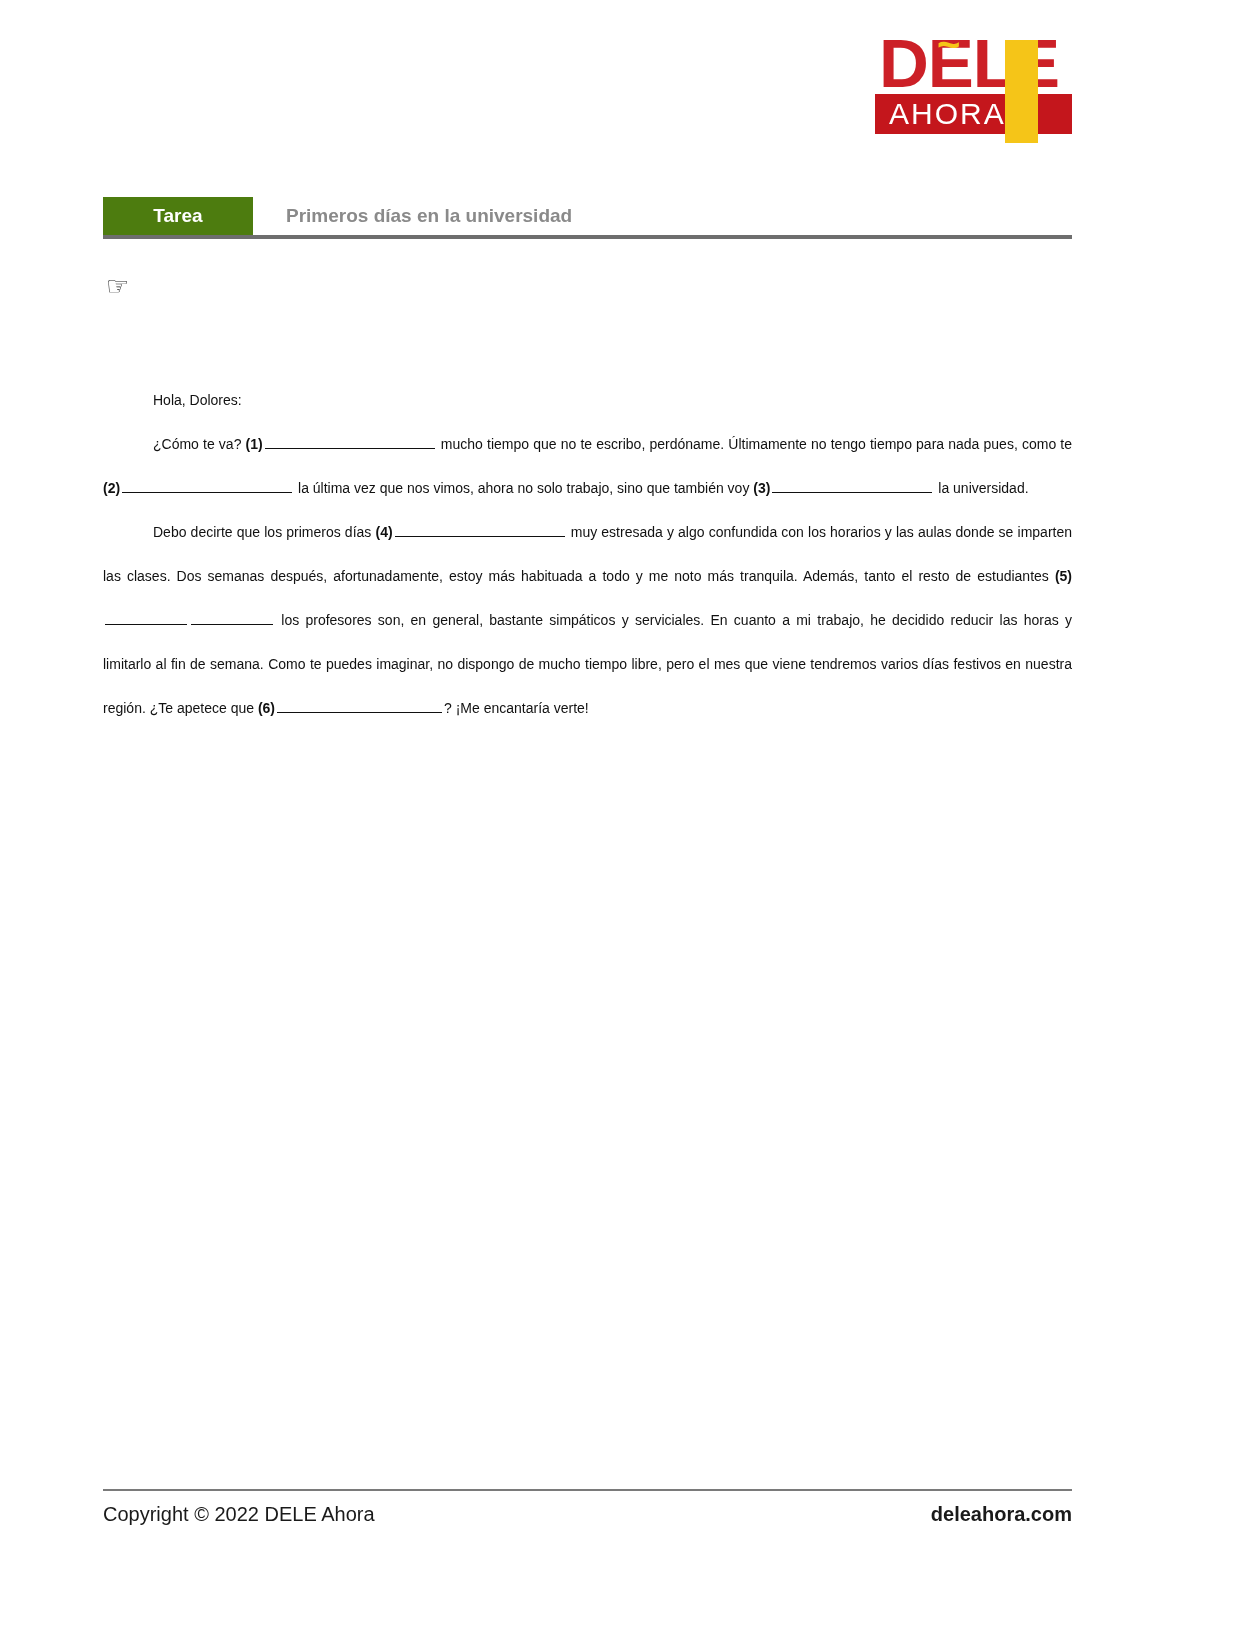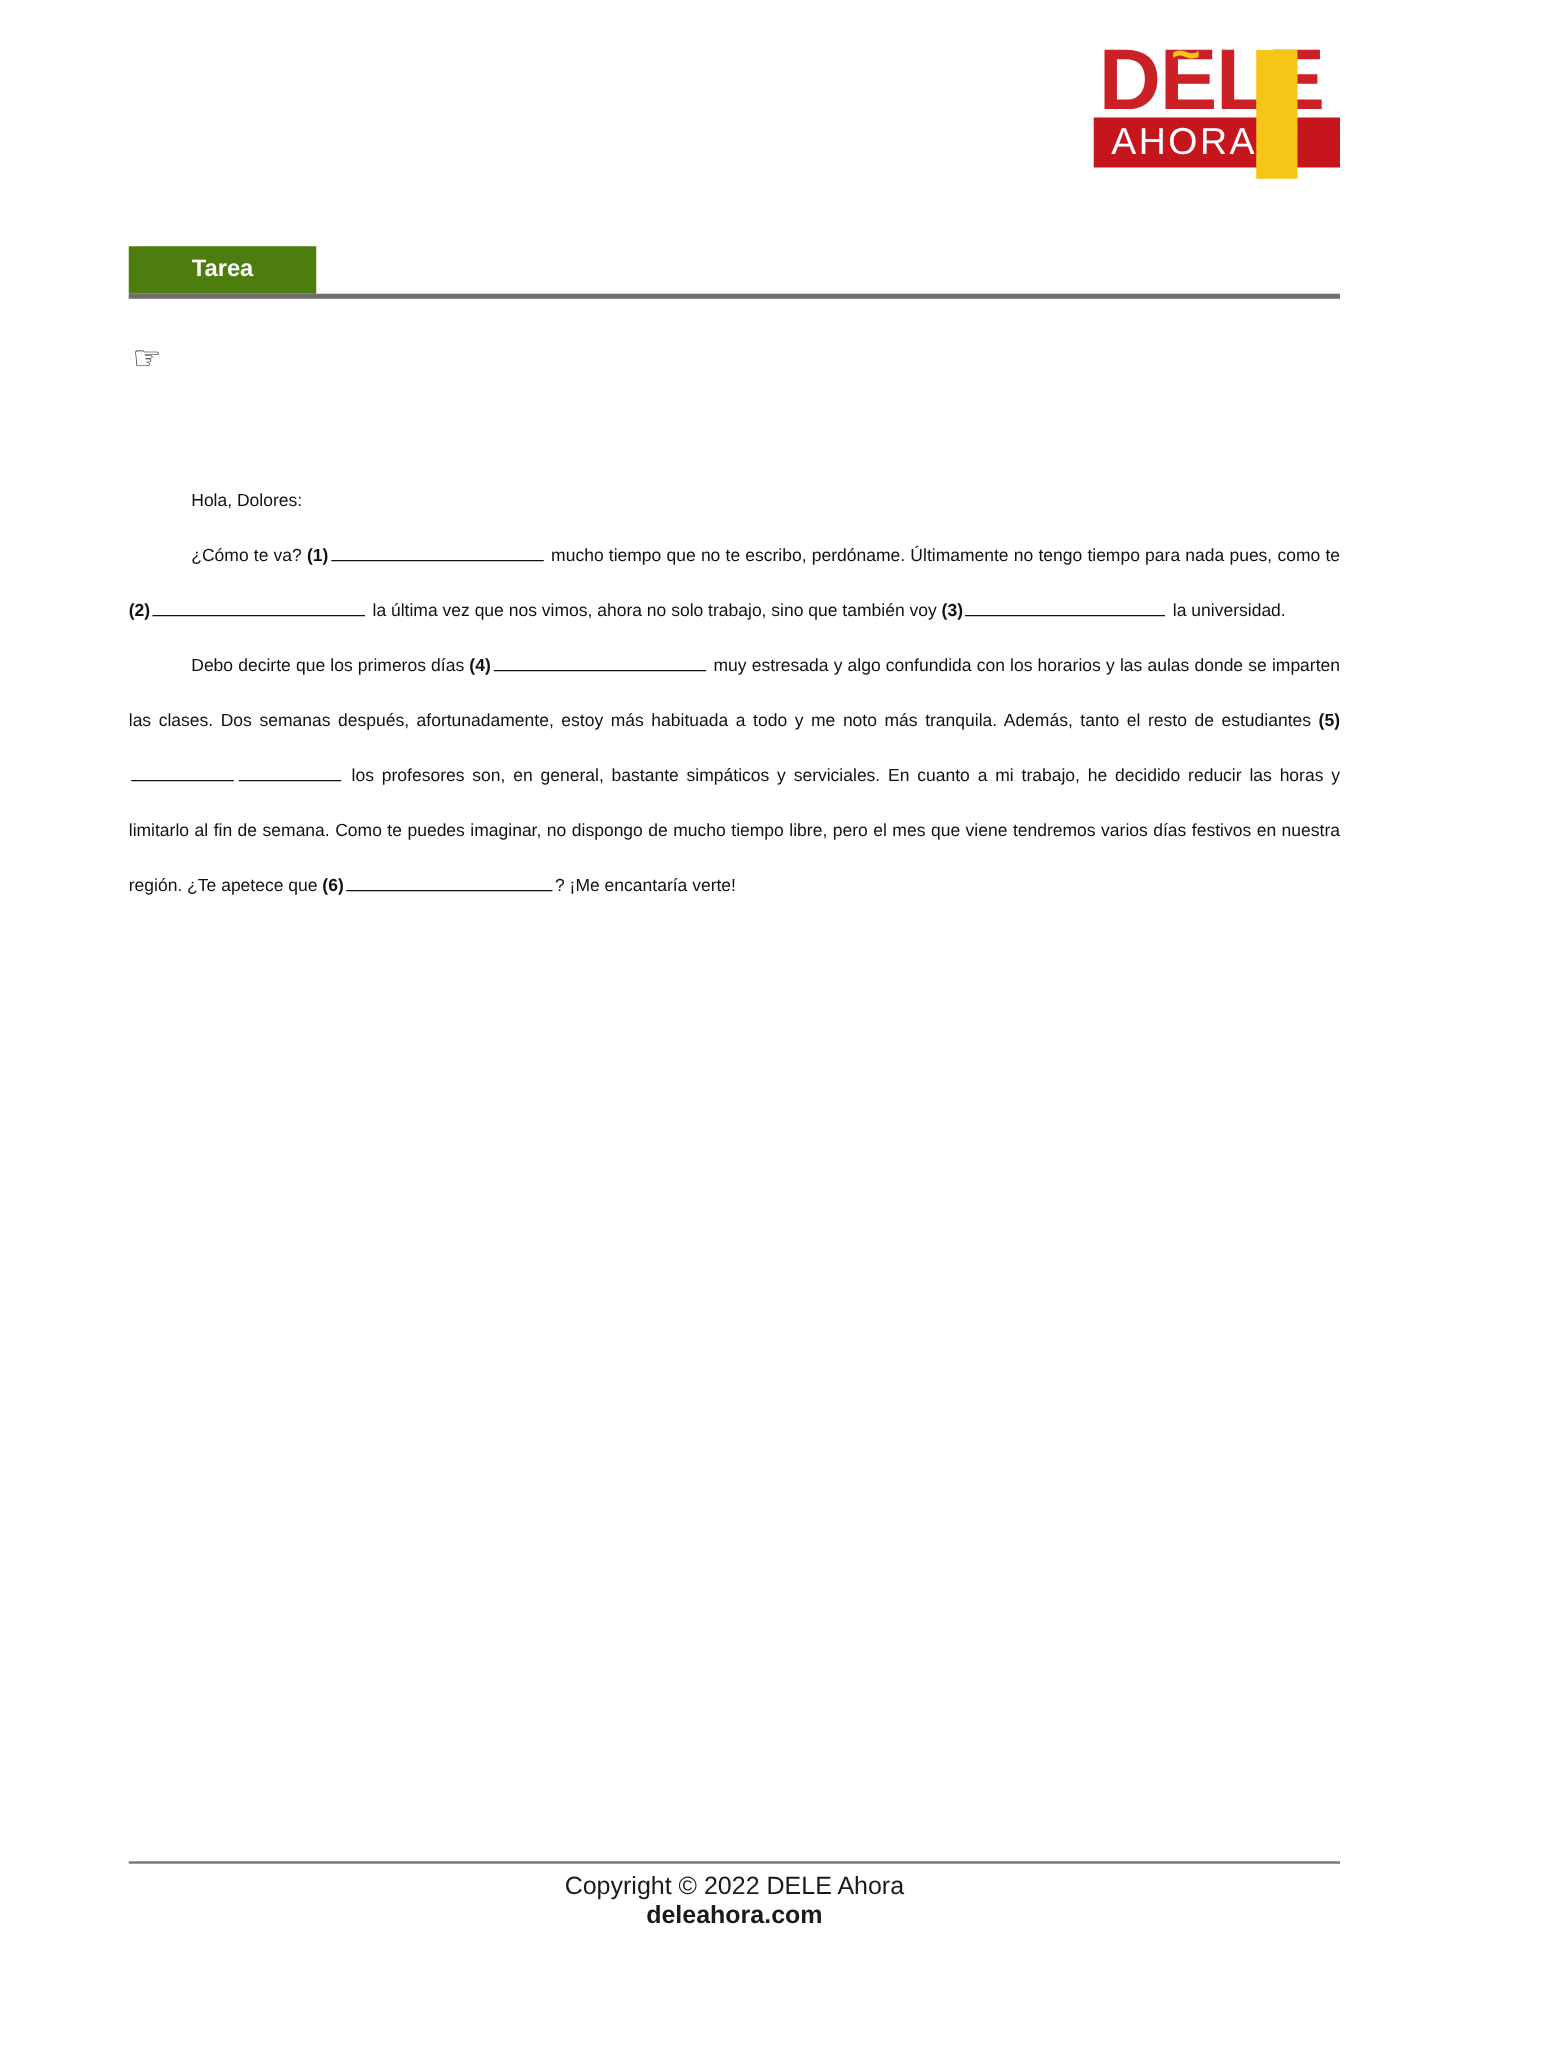--- a/index.html
+++ b/index.html
@@ -193,21 +193,20 @@
   }
   .footer {
     position: absolute;
     left: 103px;
     top: 1498px;
     width: 969px;
     height: 32px;
     display: flex;
     justify-content: space-between;
     align-items: center;
-    flex-direction: column;
   }
   .footer-left {
     font-size: 20px;
     color: #1a1a1a;
   }
   .footer-right {
     font-size: 20px;
     color: #1a1a1a;
     font-weight: bold;
   }
@@ -218,20 +217,21 @@
 <div class="logo">
   <div class="logo-ahora-band"></div>
   <div class="logo-dele">DELE</div>
   <div class="logo-tilde">~</div>
   <div class="logo-ahora-text">AHORA</div>
   <div class="logo-yellowbar"></div>
 </div>
 
 <div class="task-header">
   <div class="task-chip">Tarea</div>
+  <div class="task-title">Primeros días en la universidad</div>
 </div>
 <div class="task-rule"></div>
 
 <div class="instruction">
   <span class="hand-icon">☞</span>
 </div>
 
 <div class="letter">
 
   <p class="indent">

